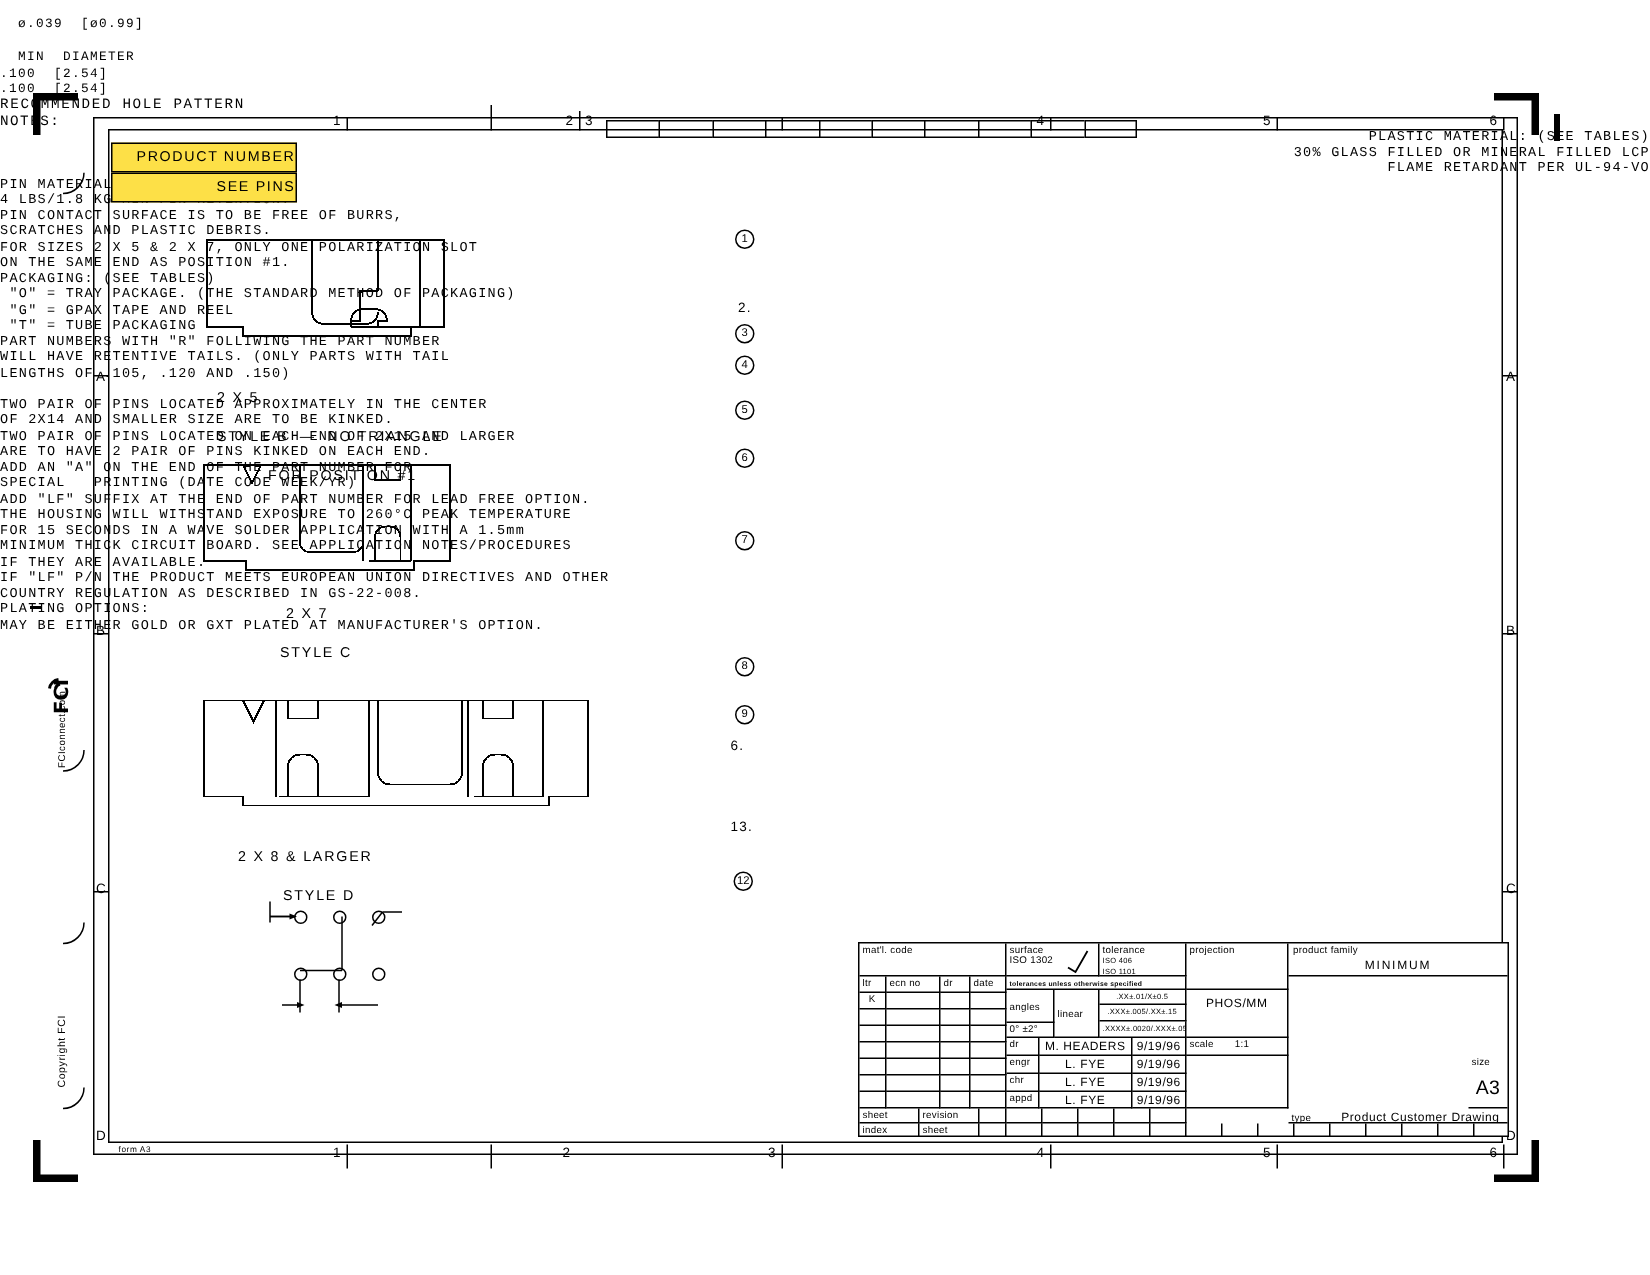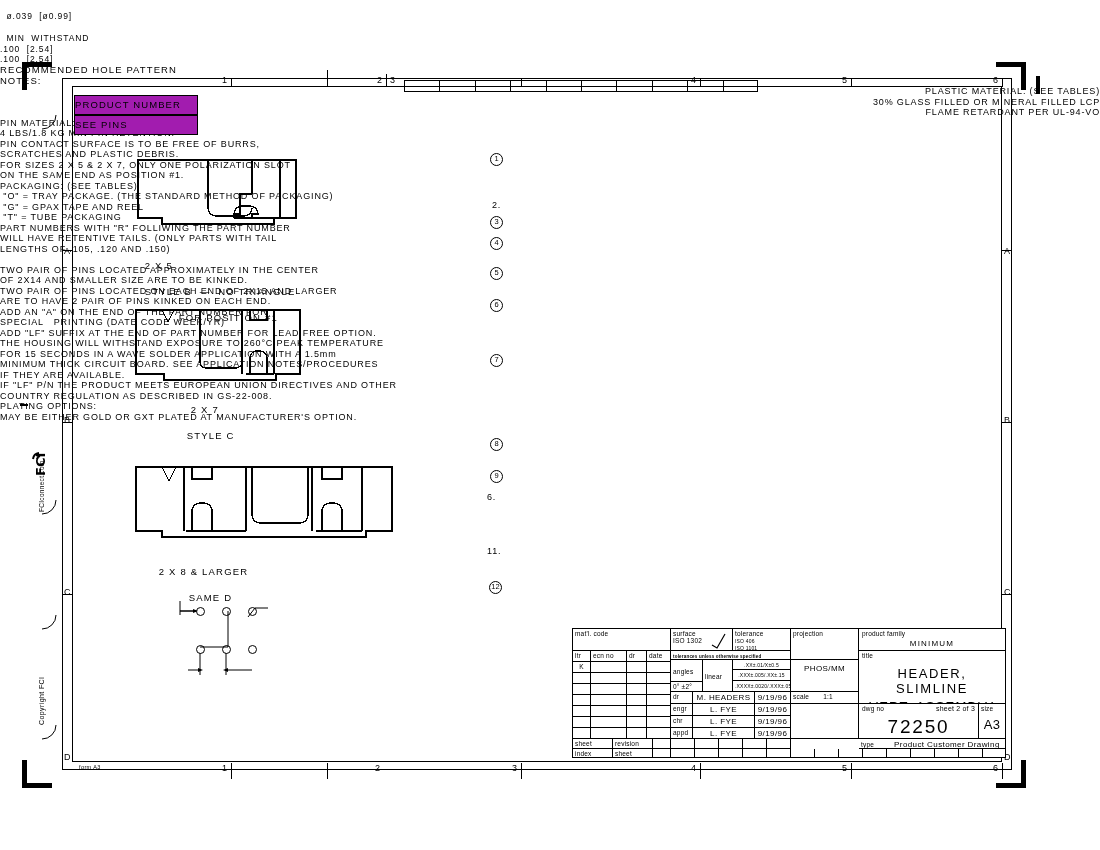--- a/index.html
+++ b/index.html
@@ -11,32 +11,32 @@
   .cmark{position:absolute;}
   .cmark i{position:absolute;background:#000;display:block;}
   
   #frame-outer{position:absolute;left:62px;top:78px;width:950px;height:692px;
                border:1.4px solid #000;box-sizing:border-box;}
   #frame-inner{position:absolute;left:72px;top:86px;width:930px;height:676px;
                border:1px solid #000;box-sizing:border-box;}
   .zone-label{position:absolute;font-size:9px;letter-spacing:.4px;color:#000;}
   .tick{position:absolute;background:#000;width:1px;}
   
-  .dtext{font-family:Liberation Sans, sans-serif;
+  .dtext{font-family:Liberation Mono, monospace;
          letter-spacing:.9px;color:#000;white-space:pre;}
   .notes-head{font-size:9.5px;letter-spacing:1px;}
   .note-body{font-size:9px;letter-spacing:.85px;line-height:10.5px;white-space:pre;}
   .circnum{position:absolute;width:11px;height:11px;border:1px solid #000;
            border-radius:50%;font-size:7.5px;line-height:10px;text-align:center;}
   .plainnum{position:absolute;font-size:9px;letter-spacing:.85px;}
   
   #pn-box{position:absolute;left:74px;top:95px;width:124px;height:40px;}
   #pn-box .r{position:absolute;left:0;width:124px;height:20px;
              border:1px solid #000;box-sizing:border-box;font-size:9.5px;
-             text-align:left;line-height:18px;letter-spacing:1.1px;background:#a21caf;}
+             text-align:right;line-height:18px;letter-spacing:1.1px;background:#fde047;}
   
   .partlabel{position:absolute;font-size:9.5px;letter-spacing:1.2px;line-height:13px;white-space:pre;}
   
   #tb{position:absolute;left:572px;top:628px;width:434px;height:130px;
       border:1px solid #000;box-sizing:border-box;background:#fff;}
   #tb div.cell{position:absolute;box-sizing:border-box;border-right:1px solid #000;
                border-bottom:1px solid #000;font-size:6.5px;letter-spacing:.2px;
                padding:1px 2px;overflow:hidden;}
   .tb-lbl{font-size:6.5px;letter-spacing:.2px;}
   .tb-val{font-size:8px;letter-spacing:.4px;}
@@ -223,21 +223,21 @@
     <path d="M118 2 V50 a8 8 0 0 0 8 8 H166 a8 8 0 0 0 8 -8 V2"></path>
 
     <path d="M188 2 V14 H208 V2"></path>
 
     <path d="M188 66 V46 a8 8 0 0 1 8 -8 h4 a8 8 0 0 1 8 8 V66"></path>
     <path d="M182 66 H228"></path>
   </g>
 </svg>
 <div class="partlabel" style="left:151px;top:552px;">
   <span>2 X 8 &amp; LARGER</span><br>
-  <span style="display:inline-block;margin-left:30px;">SAME D</span>
+  <span style="display:inline-block;margin-left:30px;">STYLE D</span>
 </div>
 
 <div class="hole" style="left:196px;top:607px;"></div>
 <div class="hole" style="left:222px;top:607px;"></div>
 <div class="hole" style="left:248px;top:607px;"></div>
 <div class="hole" style="left:196px;top:645px;"></div>
 <div class="hole" style="left:222px;top:645px;"></div>
 <div class="hole" style="left:248px;top:645px;"></div>
 
 <svg class="abs" style="left:100px;top:595px;" width="290" height="130">
@@ -262,21 +262,21 @@
   </g>
   <g fill="#000">
     <polygon points="98,73 103,75 98,77"></polygon>
     <polygon points="128,73 123,75 128,77"></polygon>
     <polygon points="93,14 98,16 93,18"></polygon>
   </g>
 </svg>
 
 <div class="dtext" style="left:272px;top:603px;font-size:8.5px;line-height:11px;">
   <span>ø.039  [ø0.99]</span><br>
-  <span>MIN  WITHSTAND</span>
+  <span>MIN  DIAMETER</span>
 </div>
 <div class="dtext" style="left:108px;top:652px;font-size:8.5px;">.100  [2.54]</div>
 <div class="dtext" style="left:249px;top:678px;font-size:8.5px;">.100  [2.54]</div>
 <div class="dtext" style="left:145px;top:707px;font-size:9.5px;letter-spacing:1.1px;">RECOMMENDED HOLE PATTERN</div>
 
 <div class="dtext notes-head" style="left:463px;top:127px;">NOTES:</div>
 
 <div class="circnum" style="left:490px;top:153px;">1</div>
 <div class="dtext note-body" style="left:506px;top:154px;text-align:right;">PLASTIC MATERIAL: (SEE TABLES)
                 30% GLASS FILLED OR MINERAL FILLED LCP
@@ -318,21 +318,21 @@
 
 <div class="circnum" style="left:490px;top:470px;">9</div>
 <div class="dtext note-body" style="left:506px;top:471px;">ADD "LF" SUFFIX AT THE END OF PART NUMBER FOR LEAD FREE OPTION.</div>
 
 <div class="plainnum" style="left:487px;top:492px;">6.</div>
 <div class="dtext note-body" style="left:506px;top:492px;">THE HOUSING WILL WITHSTAND EXPOSURE TO 260°C PEAK TEMPERATURE
 FOR 15 SECONDS IN A WAVE SOLDER APPLICATION WITH A 1.5mm
 MINIMUM THICK CIRCUIT BOARD. SEE APPLICATION NOTES/PROCEDURES
 IF THEY ARE AVAILABLE.</div>
 
-<div class="plainnum" style="left:487px;top:546px;">11.</div>
+<div class="plainnum" style="left:487px;top:546px;">13.</div>
 <div class="dtext note-body" style="left:506px;top:546px;">IF "LF" P/N THE PRODUCT MEETS EUROPEAN UNION DIRECTIVES AND OTHER
 COUNTRY REGULATION AS DESCRIBED IN GS-22-008.</div>
 
 <div class="circnum" style="left:489px;top:581px;">12</div>
 <div class="dtext note-body" style="left:506px;top:582px;">PLATING OPTIONS:
 MAY BE EITHER GOLD OR GXT PLATED AT MANUFACTURER'S OPTION.</div>
 
 <div id="tb">
 
   <div class="cell" style="left:0;top:0;width:98px;height:22px;">
@@ -499,30 +499,20 @@
   <div class="cell" style="left:218px;top:63px;width:68px;height:12px;">
     <span class="tb-lbl">scale</span>
     <span class="tb-lbl" style="margin-left:12px;">1:1</span>
   </div>
   <div class="cell" style="left:218px;top:75px;width:68px;height:35px;"></div>
 
   <div class="cell" style="left:286px;top:0;width:146px;height:22px;border-right:none;text-align:center;">
     <span class="tb-lbl" style="position:absolute;left:3px;top:1px;">product family</span>
     <span class="tb-val" style="display:block;margin-top:9px;letter-spacing:1.2px;">MINIMUM</span>
   </div>
-  <div class="cell" style="left:286px;top:22px;width:146px;height:53px;border-right:none;text-align:center;">
-    <span class="tb-lbl" style="position:absolute;left:3px;top:1px;">title</span>
-    <span class="tb-big" style="display:block;margin-top:14px;">HEADER, SLIMLINE</span>
-    <span class="tb-big" style="display:block;margin-top:3px;letter-spacing:1.2px;">VERT. ASSEMBLY 4-WALL</span>
-  </div>
-  <div class="cell" style="left:286px;top:75px;width:120px;height:35px;text-align:center;">
-    <span class="tb-lbl" style="position:absolute;left:3px;top:1px;">dwg no</span>
-    <span class="tb-lbl" style="position:absolute;right:3px;top:1px;font-size:7px;">sheet  2  of  3</span>
-    <span class="tb-huge" style="display:block;margin-top:11px;">72250</span>
-  </div>
   <div class="cell" style="left:406px;top:75px;width:26px;height:35px;border-right:none;text-align:center;">
     <span class="tb-lbl" style="position:absolute;left:2px;top:1px;">size</span>
     <span style="display:block;margin-top:12px;font-size:13px;">A3</span>
   </div>
   <div class="cell" style="left:286px;top:110px;width:146px;height:10px;border-right:none;">
     <span class="tb-lbl">type</span>
     <span class="tb-val" style="margin-left:18px;">Product  Customer  Drawing</span>
   </div>
 
   <div class="cell" style="left:218px;top:120px;width:24px;height:9px;border-bottom:none;"></div>

